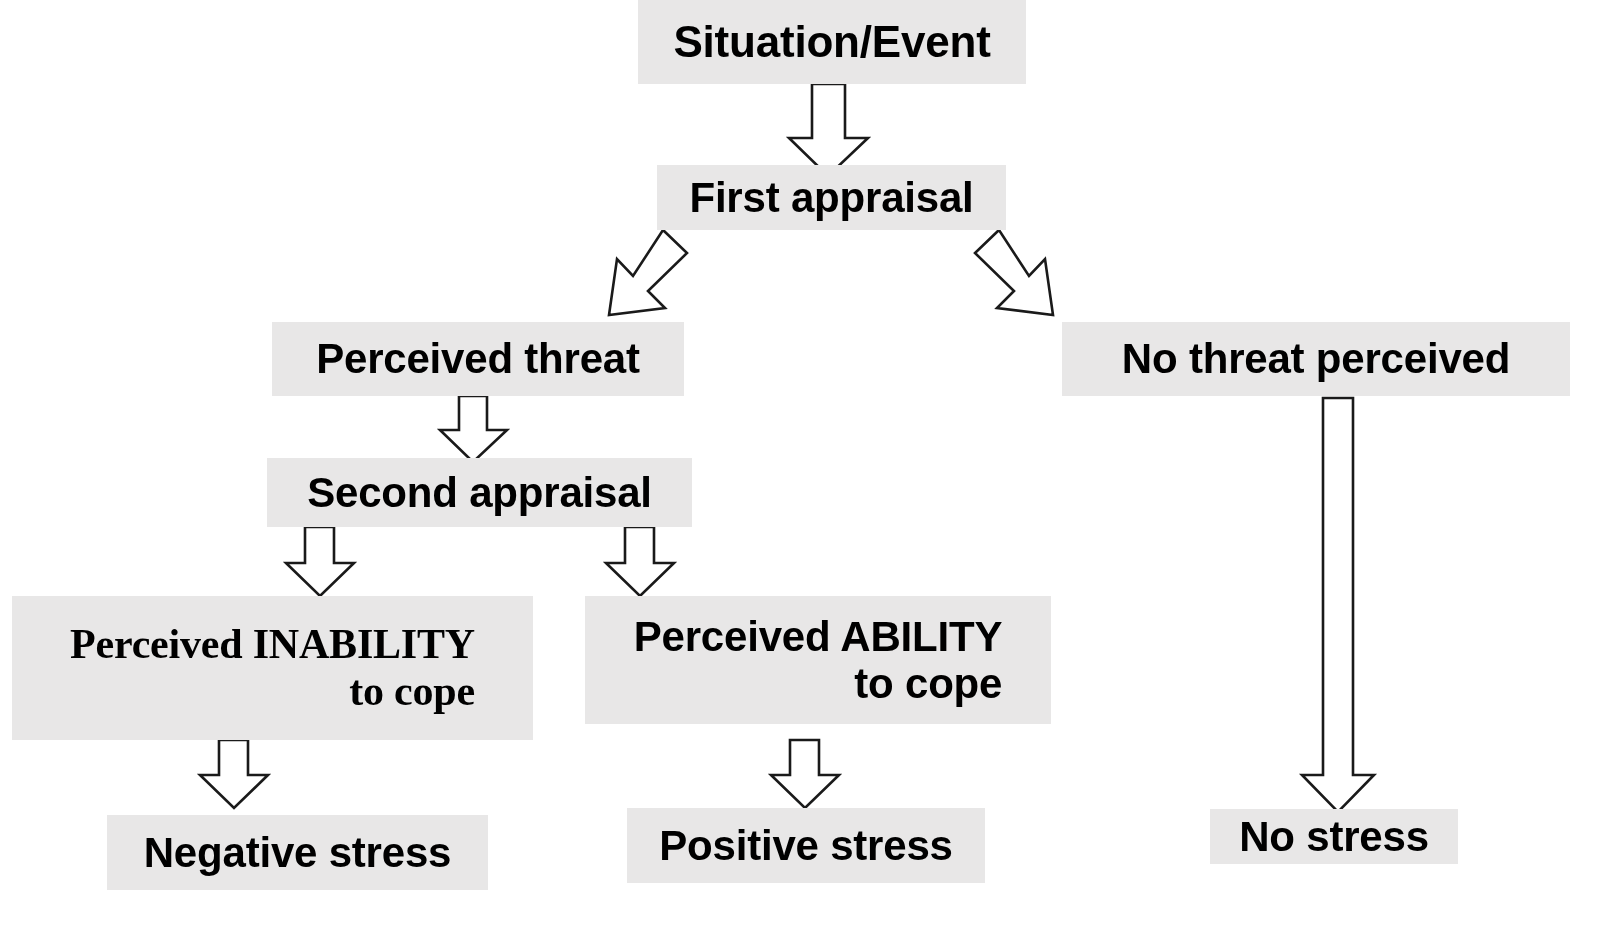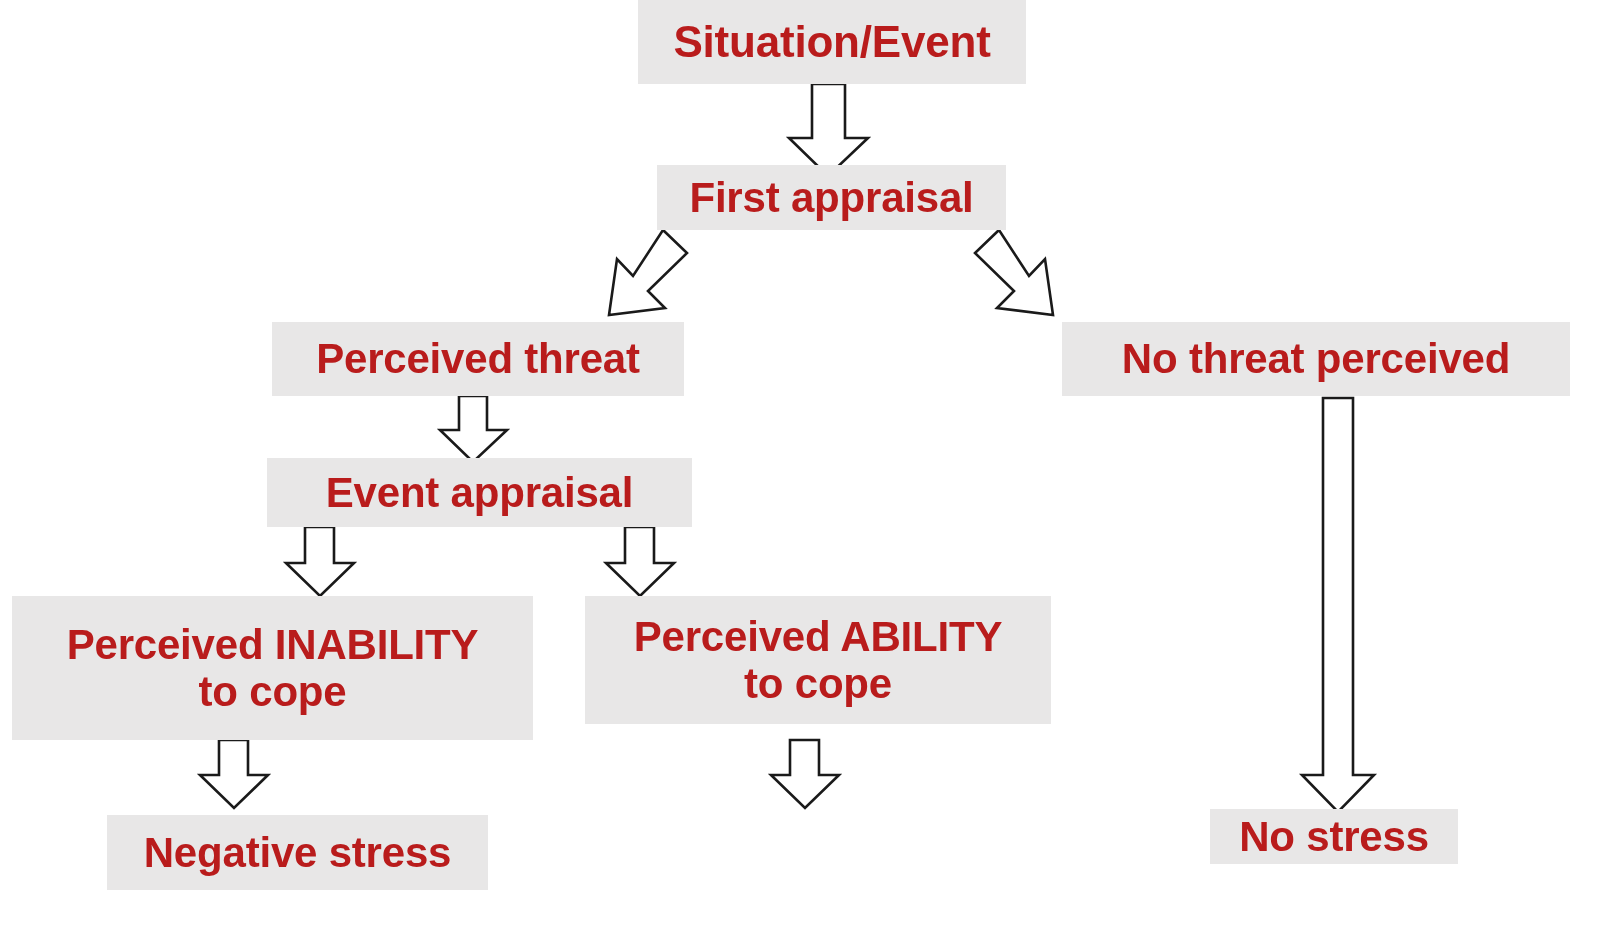--- a/index.html
+++ b/index.html
@@ -14,26 +14,26 @@
   #canvas {
     position: relative;
     width: 1600px;
     height: 936px;
     background: #ffffff;
     overflow: hidden;
   }
   .node {
     position: absolute;
     background: #e8e7e7;
-    color: #b91c1c;
+    color: #000000;
     font-weight: bold;
     display: flex;
     align-items: center;
     justify-content: center;
-    text-align: center;
+    text-align: right;
     line-height: 1.12;
     letter-spacing: -0.2px;
     box-sizing: border-box;
     white-space: pre-line;
   }
   .arrow-layer {
     position: absolute;
     left: 0;
     top: 0;
     width: 1600px;
@@ -75,26 +75,27 @@
   </svg>
 
   <div class="node" style="left:638px; top:0px; width:388px; height:84px; font-size:44px;">Situation/Event</div>
 
   <div class="node" style="left:272px; top:322px; width:412px; height:74px; font-size:42px;">Perceived threat</div>
 
   <div class="node" style="left:657px; top:165px; width:349px; height:65px; font-size:42px;">First appraisal</div>
 
   <div class="node" style="left:1062px; top:322px; width:508px; height:74px; font-size:42px;">No threat perceived</div>
 
-  <div class="node" style="left:267px; top:458px; width:425px; height:69px; font-size:42px;">Event appraisal</div>
+  <div class="node" style="left:267px; top:458px; width:425px; height:69px; font-size:42px;">Second appraisal</div>
 
-  <div class="node" style="left:12px; top:596px; width:521px; height:144px; font-size:42px;">Perceived INABILITY
+  <div class="node" style="left:12px; top:596px; width:521px; height:144px; font-size:42px;font-family:Liberation Serif, serif;">Perceived INABILITY
 to cope</div>
 
   <div class="node" style="left:585px; top:596px; width:466px; height:128px; font-size:42px;">Perceived ABILITY
 to cope</div>
 
   <div class="node" style="left:82px; top:815px; width:381px; height:75px; font-size:42px;margin-left:25px;">Negative stress</div>
 
+  <div class="node" style="left:627px; top:808px; width:358px; height:75px; font-size:42px;">Positive stress</div>
 
   <div class="node" style="left:1210px; top:809px; width:248px; height:55px; font-size:42px;">No stress</div>
 
 </div>
 
 </body></html>

